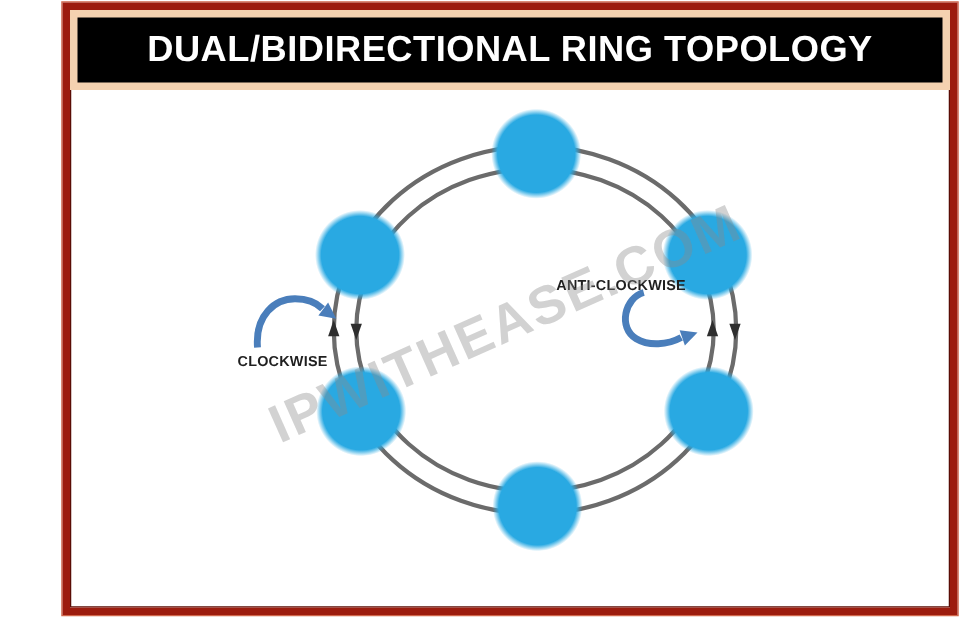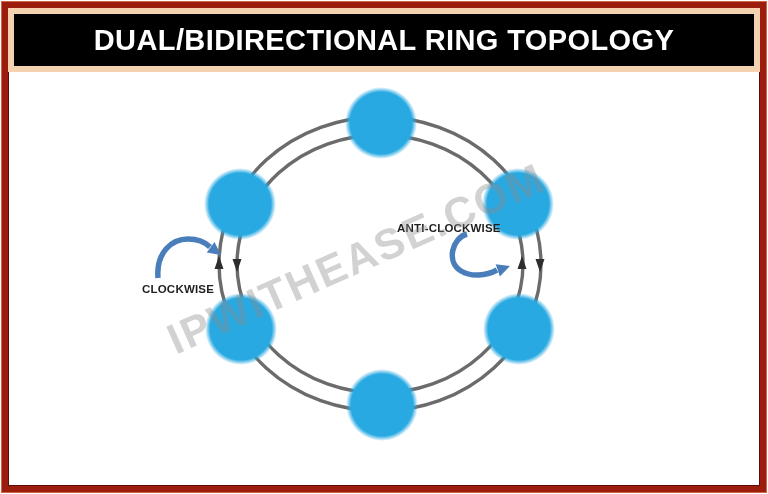--- a/index.html
+++ b/index.html
@@ -5,20 +5,21 @@
   html,body{margin:0;padding:0;}
   body{
     width:768px;height:494px;position:relative;background:#ffffff;
     font-family:"Liberation Sans", sans-serif;overflow:hidden;
   }
   .frame{
     position:absolute;inset:2px;
     border:6px solid var(--border-red,#9c1c0e);
     box-shadow:0 0 0 1px #d0664a, inset 0 0 0 1px #5a0d05;
     background:#ffffff;
+    margin-left:48px;
   }
   .header-band{
     position:absolute;top:0;left:0;right:0;height:64px;
     background:var(--band-peach,#f4d2b0);
   }
   .title-bar{
     position:absolute;top:6px;left:6px;right:6px;height:52px;
     background:var(--header-bg,#000000);
     display:flex;align-items:center;justify-content:center;
   }

